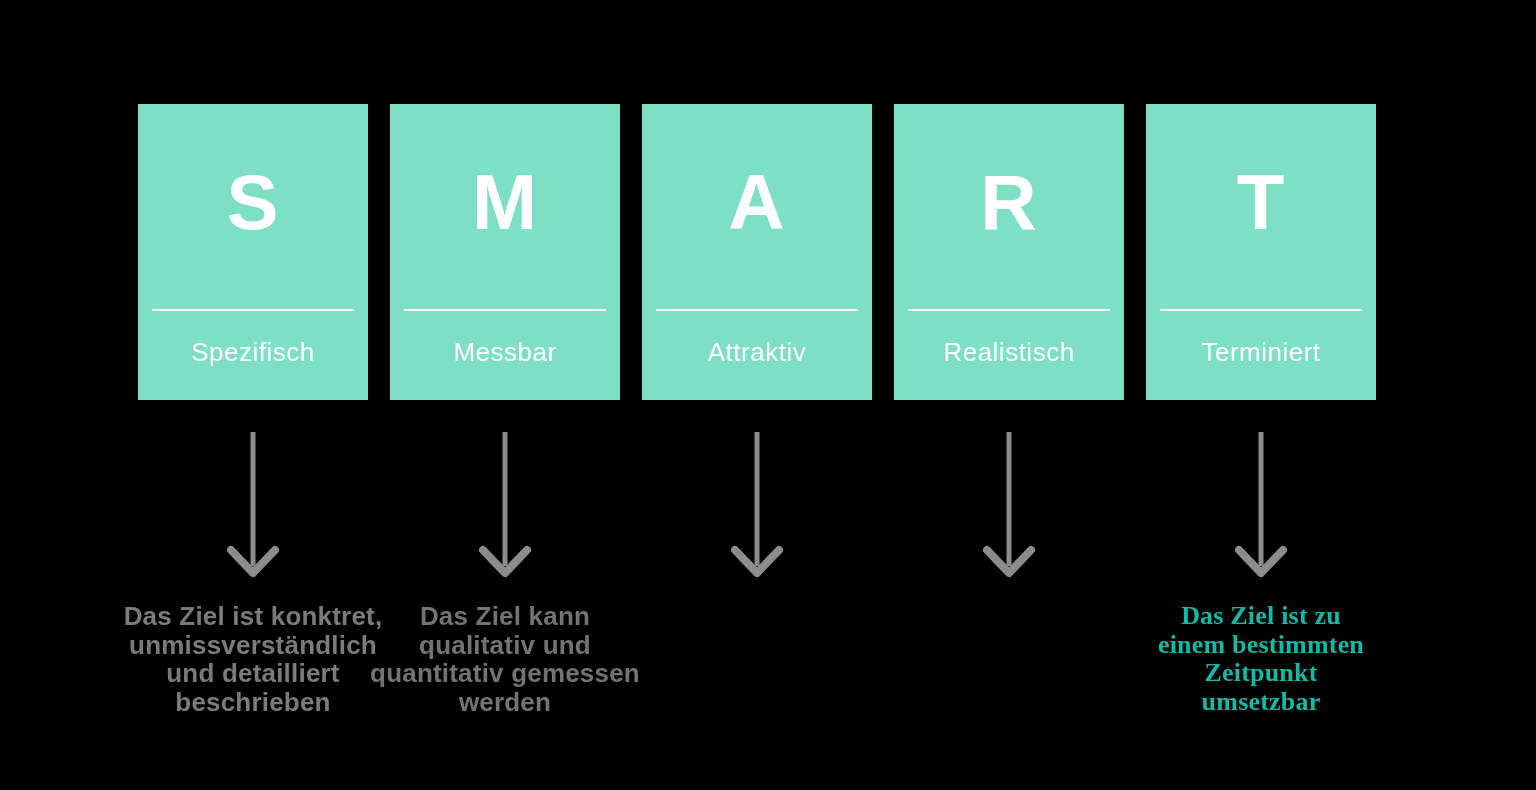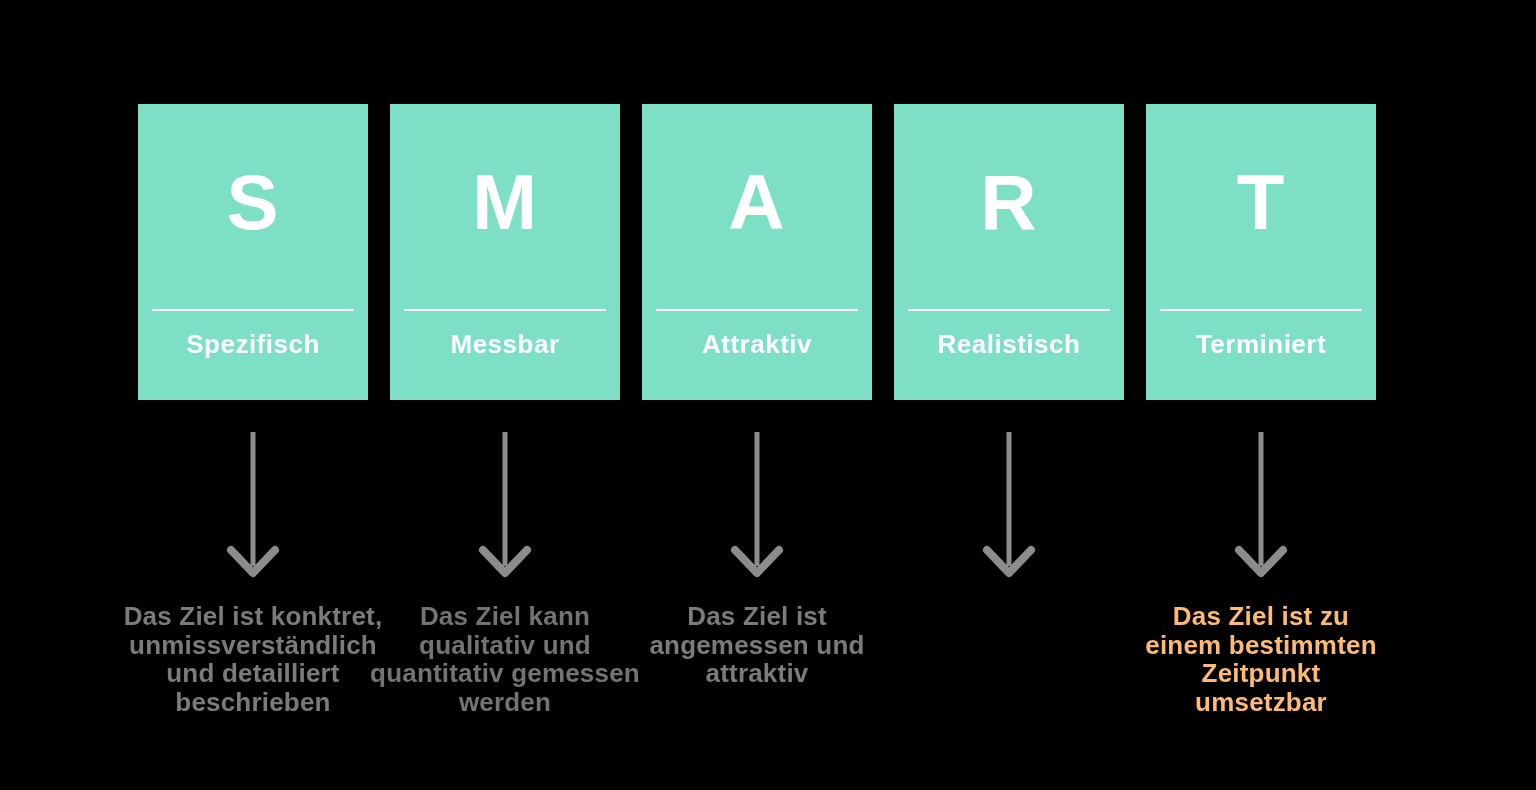--- a/index.html
+++ b/index.html
@@ -53,23 +53,23 @@
   }
 
   .card .divider {
     width: 202px;
     height: 2px;
     background: #ffffff;
     margin-top: 9px;
   }
 
   .card .label {
-    margin-top: 18px;
+    margin-top: 26px;
     font-size: 26px;
-    font-weight: 700;
+    font-weight: 400;
     letter-spacing: 0.5px;
     color: #ffffff;
     text-align: center;
   }
 
   .arrow {
     margin-top: 30px;
     display: block;
   }
 
@@ -127,23 +127,20 @@
     <div class="column">
       <div class="card" style="--accent: #7DE0C4;">
         <div class="letter">A</div>
         <div class="divider"></div>
         <div class="label">Attraktiv</div>
       </div>
       <svg class="arrow" width="60" height="148" viewBox="0 0 60 148">
         <line x1="30" y1="2" x2="30" y2="136" stroke="#8C8C8C" stroke-width="5"></line>
         <polyline points="8,120 30,143 52,120" fill="none" stroke="#8C8C8C" stroke-width="8" stroke-linecap="round" stroke-linejoin="round"></polyline>
       </svg>
-      <div class="desc" style="color: rgb(123, 123, 123);">Das Ziel ist
-angemessen und
-attraktiv</div>
     </div>
 
     <div class="column">
       <div class="card" style="--accent: #7DE0C4;">
         <div class="letter">R</div>
         <div class="divider"></div>
         <div class="label">Realistisch</div>
       </div>
       <svg class="arrow" width="60" height="148" viewBox="0 0 60 148">
         <line x1="30" y1="2" x2="30" y2="136" stroke="#8C8C8C" stroke-width="5"></line>
@@ -154,20 +151,20 @@
     <div class="column">
       <div class="card" style="--accent: #7DE0C4;">
         <div class="letter">T</div>
         <div class="divider"></div>
         <div class="label">Terminiert</div>
       </div>
       <svg class="arrow" width="60" height="148" viewBox="0 0 60 148">
         <line x1="30" y1="2" x2="30" y2="136" stroke="#8C8C8C" stroke-width="5"></line>
         <polyline points="8,120 30,143 52,120" fill="none" stroke="#8C8C8C" stroke-width="8" stroke-linecap="round" stroke-linejoin="round"></polyline>
       </svg>
-      <div class="desc" style="color: #fdba74;">Das Ziel ist zu
+      <div class="desc" style="color: #14b8a6; font-family: Liberation Serif, serif;">Das Ziel ist zu
 einem bestimmten
 Zeitpunkt
 umsetzbar</div>
     </div>
 
   </div>
 </div>
 
 </body></html>

